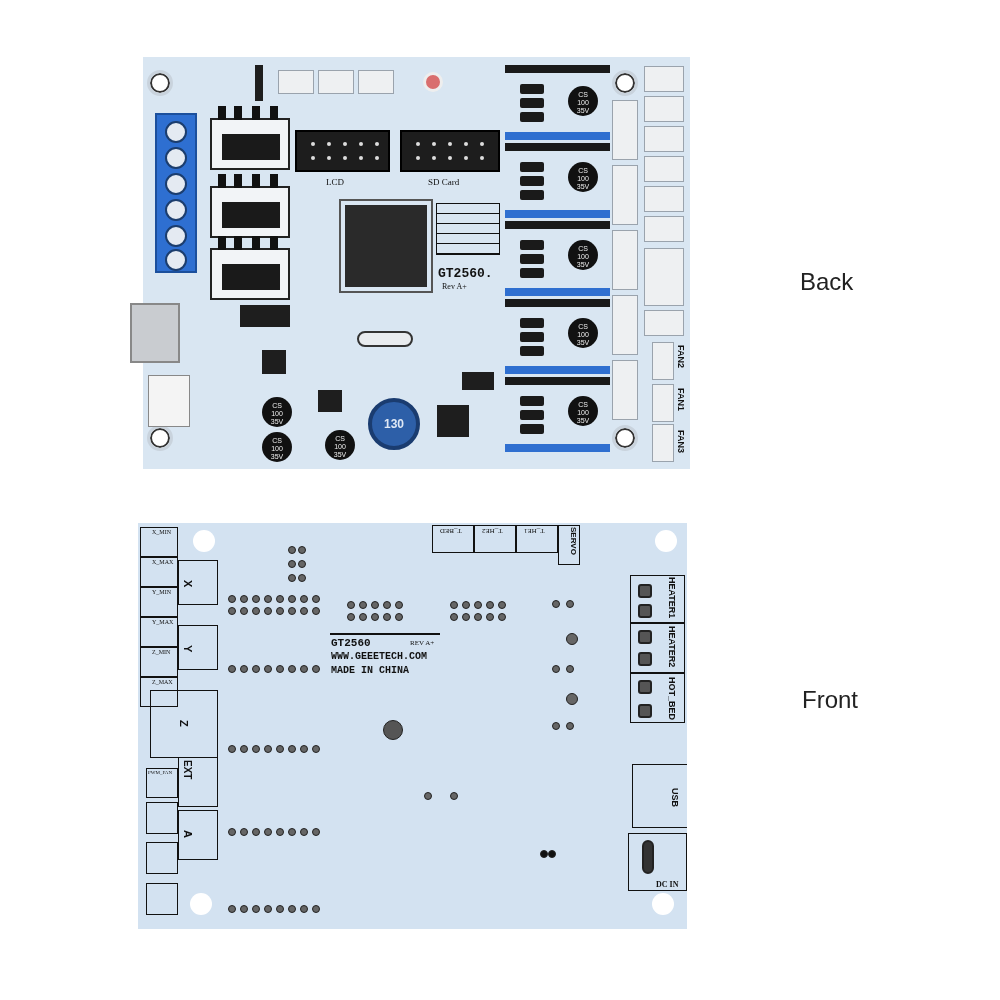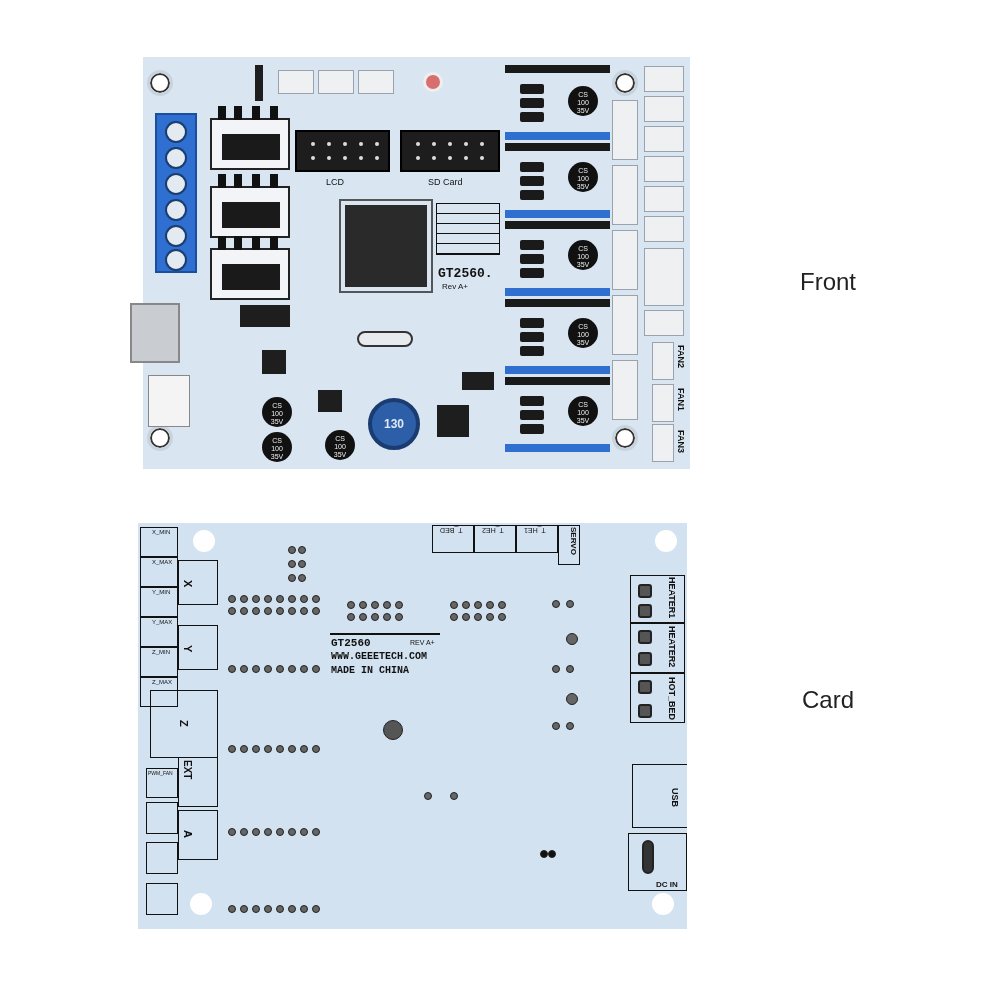--- a/index.html
+++ b/index.html
@@ -38,21 +38,21 @@
          font-family: "Liberation Sans", sans-serif; }
   .jumper { position: absolute; width: 24px; height: 10px; background: #1a1a1a; border-radius: 2px; }
   .usb { position: absolute; left: 130px; top: 303px; width: 50px; height: 60px; background: #c9ccd0;
          border: 2px solid #888; }
   .power-conn { position: absolute; left: 148px; top: 375px; width: 42px; height: 52px; background: #f4f4f4;
                 border: 1px solid #888; }
   .inductor { position: absolute; left: 368px; top: 398px; width: 52px; height: 52px; border-radius: 50%;
               background: #2d5fa8; border: 4px solid #1a3c70; color: #dfe8f5; font-size: 12px;
               text-align: center; line-height: 44px; font-weight: bold; }
   .chip { position: absolute; background: #1e1e1e; }
-  .silk-label { position: absolute; font-size: 9px; color: #111; font-family: Liberation Sans, sans-serif; }
+  .silk-label { position: absolute; font-size: 9px; color: #111; font-family: Liberation Serif, serif; }
   .silk-big { position: absolute; font-size: 12px; color: #111; font-family: "Liberation Mono", monospace; font-weight: bold; }
 
   
   .pad { position: absolute; width: 8px; height: 8px; border-radius: 50%; background: #666; border: 1px solid #222; }
   .box { position: absolute; border: 1.5px solid #111; }
   .back-text { position: absolute; font-family: "Liberation Mono", monospace; font-size: 11px; color: #111;
                font-weight: bold; line-height: 12px; }
   .vert { position: absolute; font-family: "Liberation Sans", sans-serif; font-size: 9px; color: #111;
           writing-mode: vertical-rl; font-weight: bold; }
   .sq-pad { position: absolute; width: 14px; height: 14px; background: #555; border: 2px solid #222; border-radius: 3px; }
@@ -204,21 +204,21 @@
 <div class="jst" style="left:644px;top:248px;width:40px;height:58px;"></div>
 <div class="jst" style="left:644px;top:310px;width:40px;height:26px;"></div>
 
 <div class="jst" style="left:652px;top:342px;width:22px;height:38px;"></div>
 <div class="jst" style="left:652px;top:384px;width:22px;height:38px;"></div>
 <div class="jst" style="left:652px;top:424px;width:22px;height:38px;"></div>
 <div class="vert" style="left:676px;top:345px;">FAN2</div>
 <div class="vert" style="left:676px;top:388px;">FAN1</div>
 <div class="vert" style="left:676px;top:430px;">FAN3</div>
 
-<div class="caption" style="left:800px;top:268px;">Front</div>
+<div class="caption" style="left:800px;top:268px;">Back</div>
 
 <div class="board back-board"></div>
 
 <div class="hole-plain" style="left:193px;top:530px;"></div>
 <div class="hole-plain" style="left:655px;top:530px;"></div>
 <div class="hole-plain" style="left:190px;top:893px;"></div>
 <div class="hole-plain" style="left:652px;top:893px;"></div>
 
 <div class="box" style="left:140px;top:527px;width:38px;height:30px;"></div>
 <div class="box" style="left:140px;top:557px;width:38px;height:30px;"></div>
@@ -365,13 +365,13 @@
 <div class="pad" style="left:566px;top:665px;"></div>
 <div class="pad" style="left:566px;top:693px;width:12px;height:12px;"></div>
 <div class="pad" style="left:552px;top:722px;"></div>
 <div class="pad" style="left:566px;top:722px;"></div>
 <div class="pad" style="left:383px;top:720px;width:20px;height:20px;background:#555;"></div>
 <div class="pad" style="left:424px;top:792px;"></div>
 <div class="pad" style="left:450px;top:792px;"></div>
 <div class="pad" style="left:540px;top:850px;background:#111;"></div>
 <div class="pad" style="left:548px;top:850px;background:#111;"></div>
 
-<div class="caption" style="left:802px;top:686px;">Card</div>
+<div class="caption" style="left:802px;top:686px;">Front</div>
 
 </body></html>

